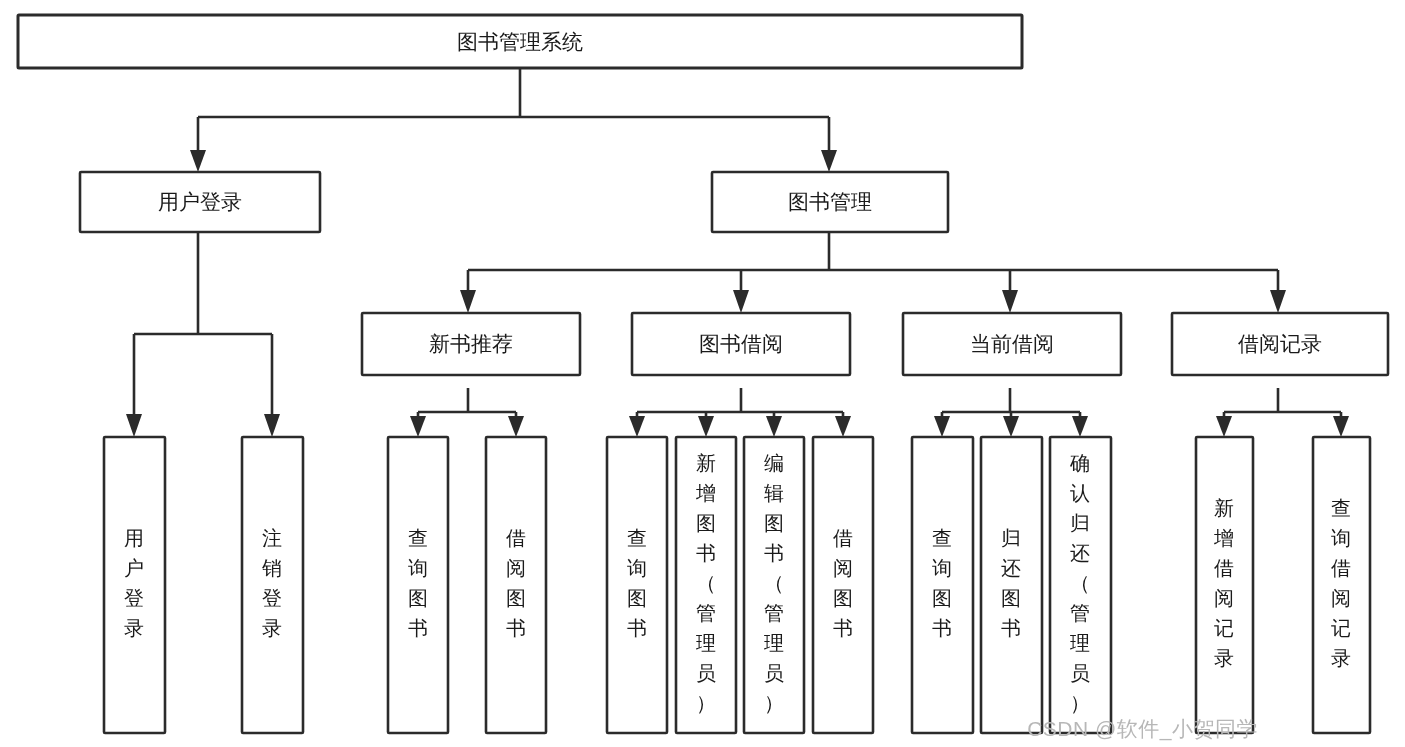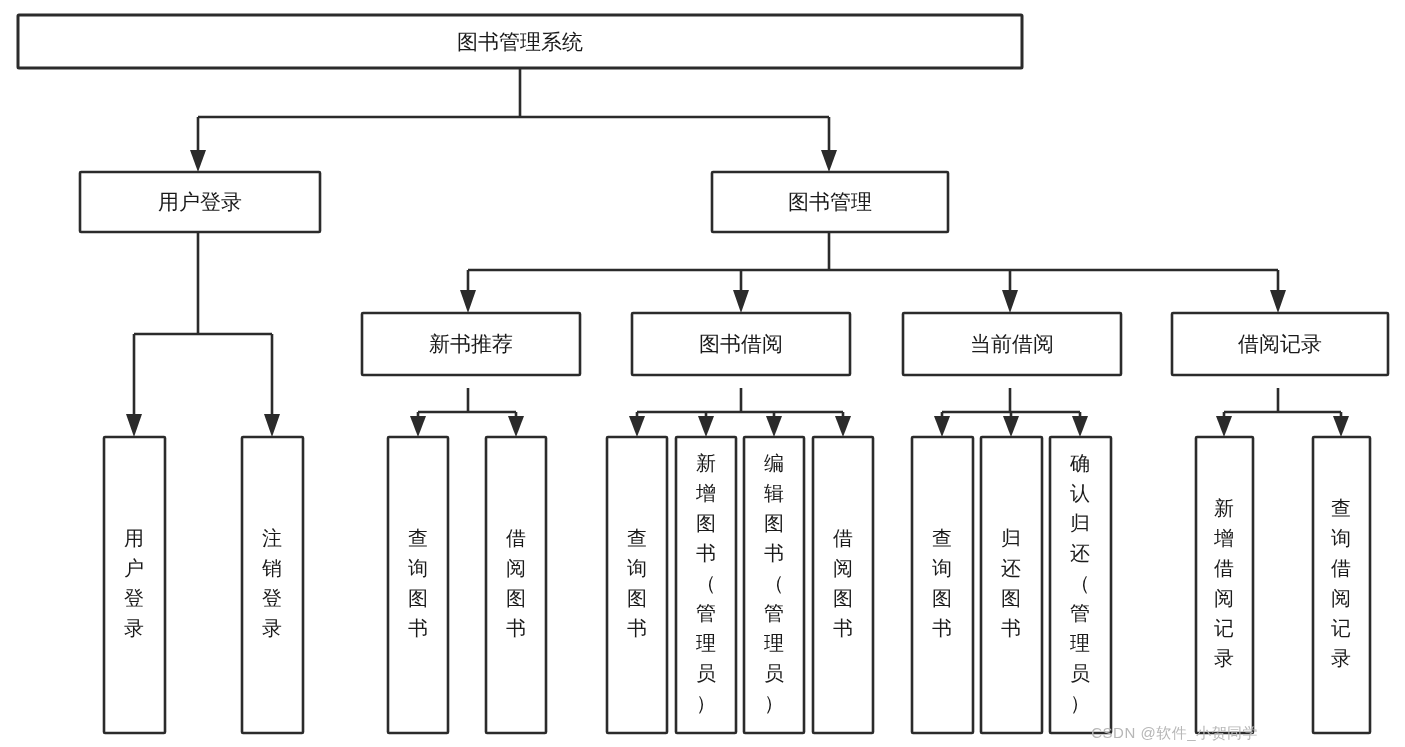--- a/index.html
+++ b/index.html
@@ -54,21 +54,21 @@
     dominant-baseline: middle;
   }
   .node-label.vertical {
     font-size: 20px;
   }
   .watermark {
     position: absolute;
     right: 8px;
     bottom: 4px;
     font-family: "Liberation Sans", "DejaVu Sans", sans-serif;
-    font-size: 15px;
+    font-size: 21px;
     color: #b7b7b7;
     white-space: nowrap;
     letter-spacing: 0.5px;
     user-select: none;
   }
 </style>
 </head>
 <body>
 
 <div id="diagram-root">

